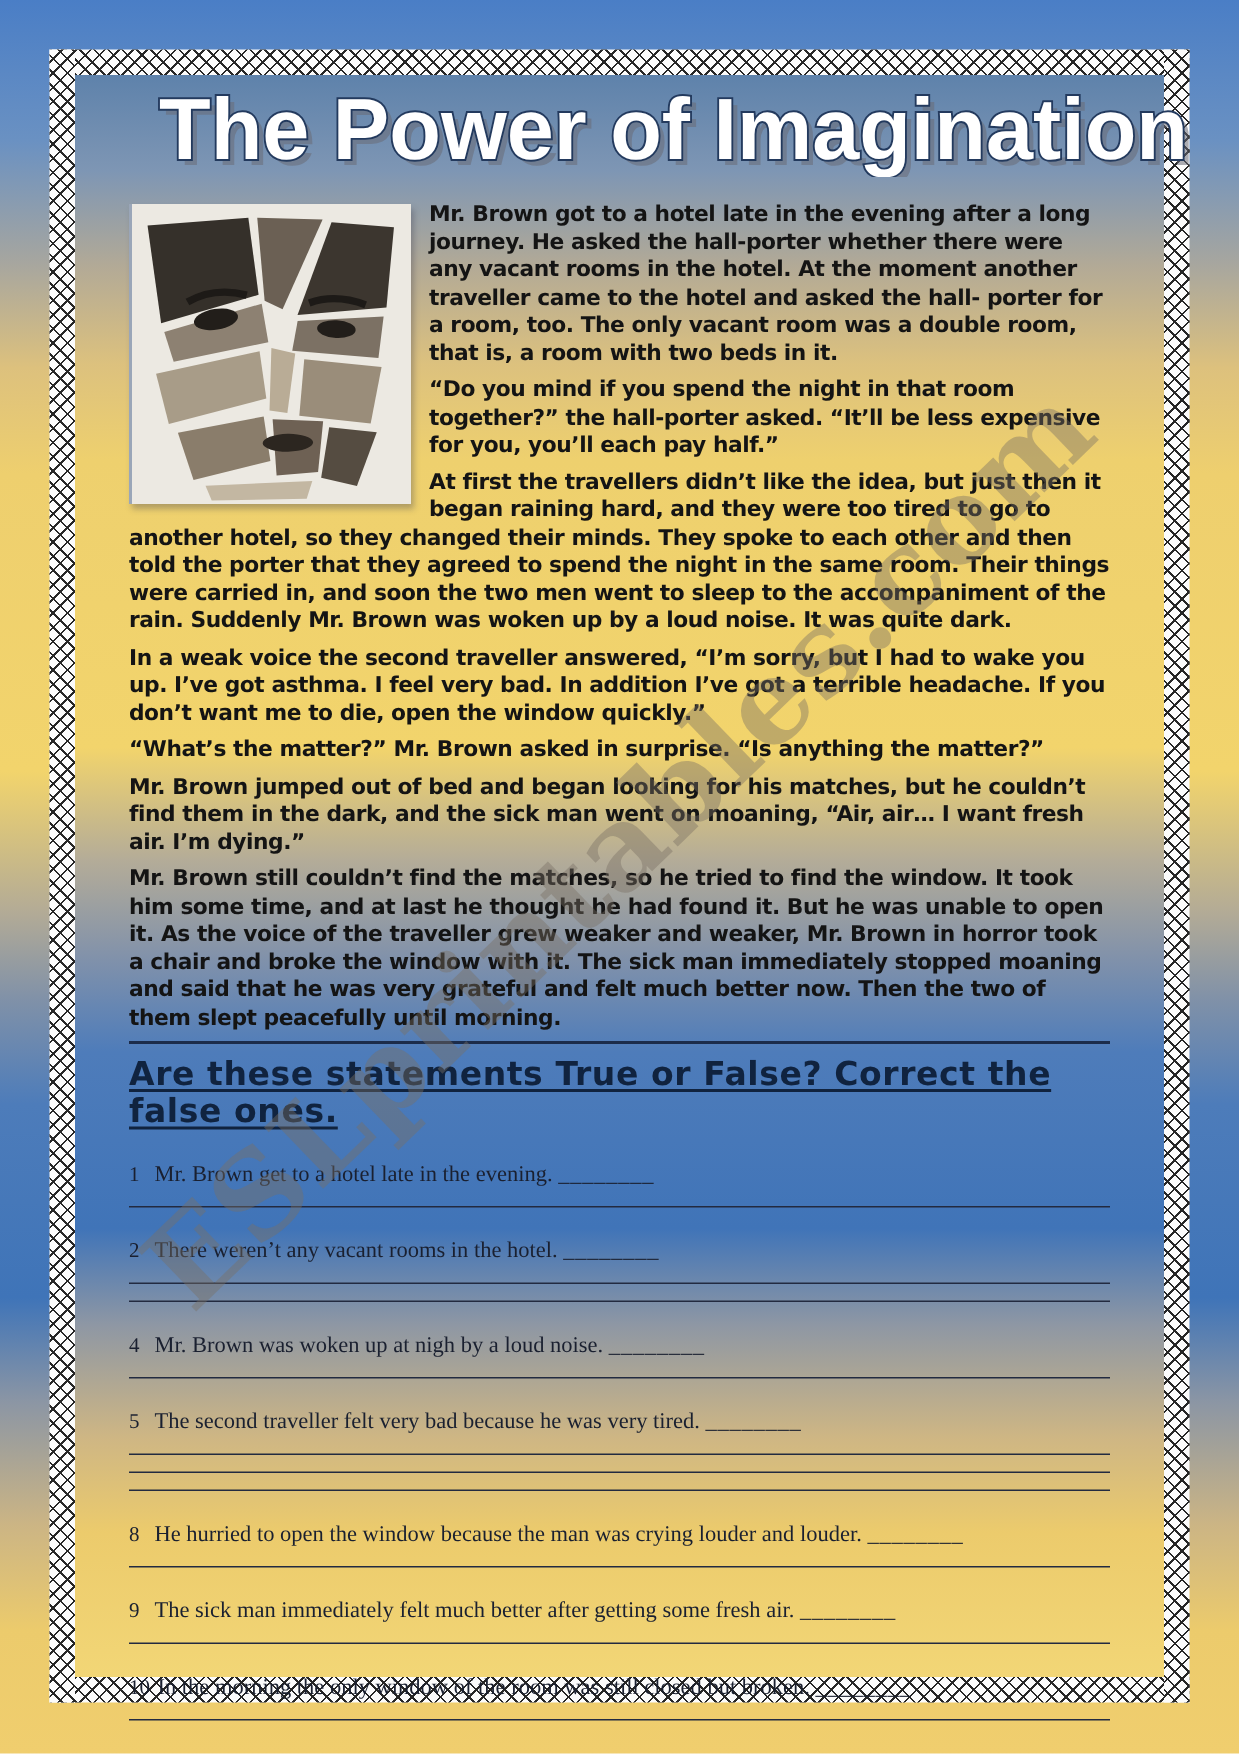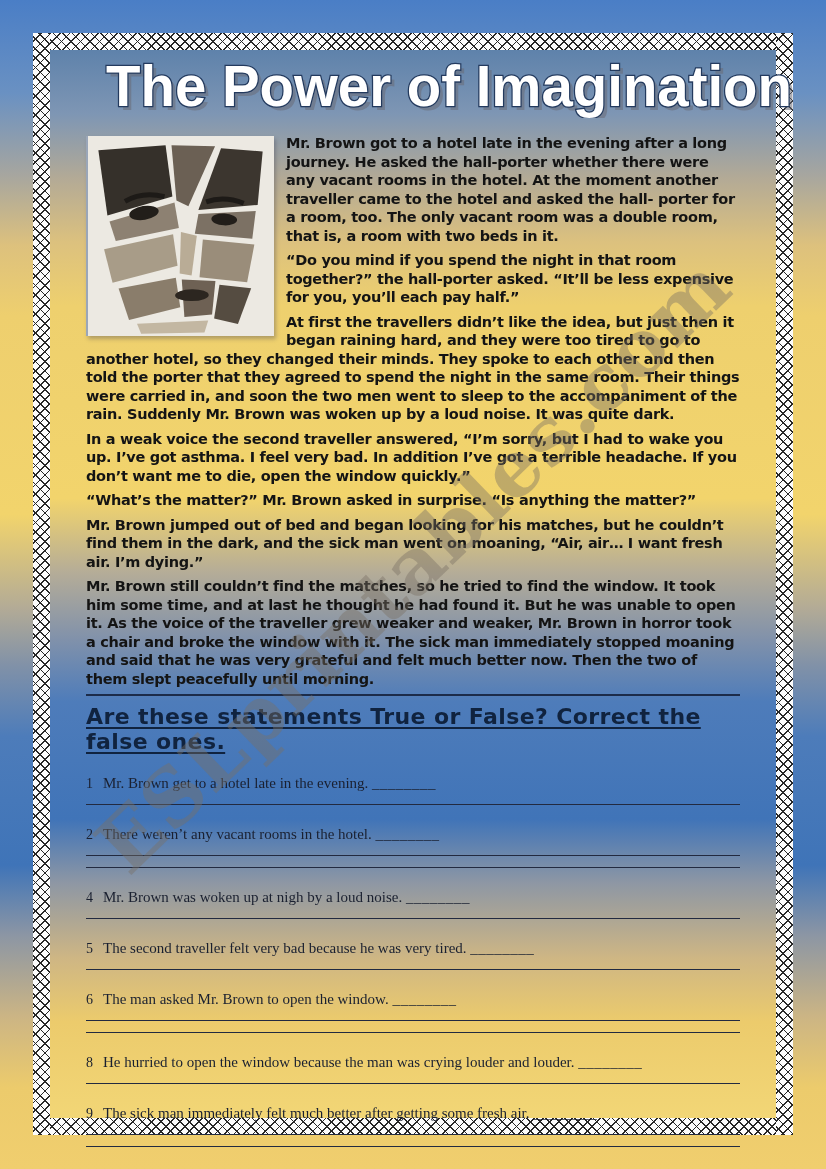--- a/index.html
+++ b/index.html
@@ -183,36 +183,36 @@
       <div class="statement">
         <span class="num">4</span><span class="stext">Mr. Brown was woken up at nigh by a loud noise.</span> <span class="blank">________</span>
       </div>
       <div class="cline"></div>
 
       <div class="statement">
         <span class="num">5</span><span class="stext">The second traveller felt very bad because he was very tired.</span> <span class="blank">________</span>
       </div>
       <div class="cline"></div>
 
-      <div class="statement">
-        <span class="num">6</span><span class="stext">The man asked Mr. Brown to open the window.</span> <span class="blank">________</span>
-      </div>
       <div class="cline"></div>
 
       <div class="cline"></div>
 
       <div class="statement">
         <span class="num">8</span><span class="stext">He hurried to open the window because the man was crying louder and louder.</span> <span class="blank">________</span>
       </div>
       <div class="cline"></div>
 
       <div class="statement">
         <span class="num">9</span><span class="stext">The sick man immediately felt much better after getting some fresh air.</span> <span class="blank">________</span>
       </div>
       <div class="cline"></div>
 
+      <div class="statement">
+        <span class="num">10</span><span class="stext">In the morning the only window of the room was still closed but broken.</span> <span class="blank">________</span>
+      </div>
       <div class="cline"></div>
 
     </div>
   </div>
 
   <div class="watermark">ESLprintables.com</div>
 </div>
 
 </body></html>

